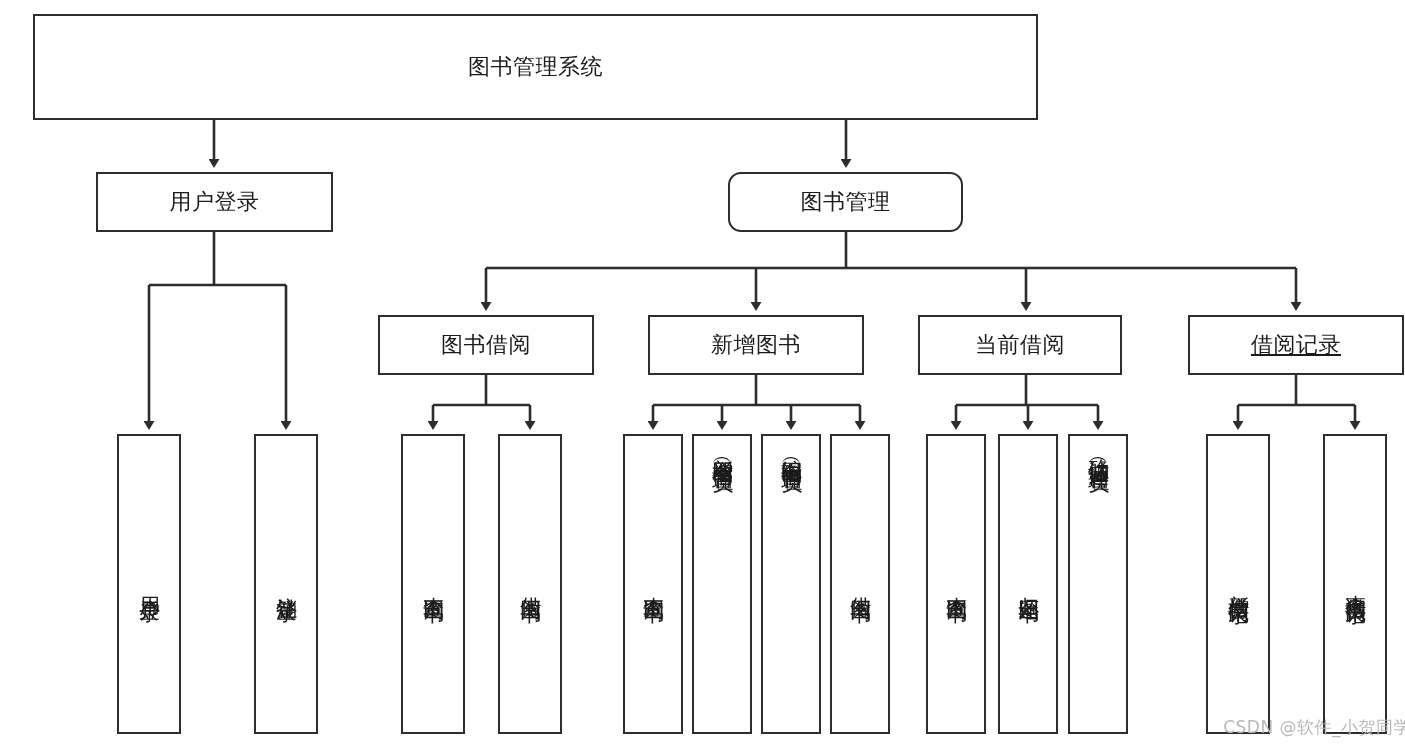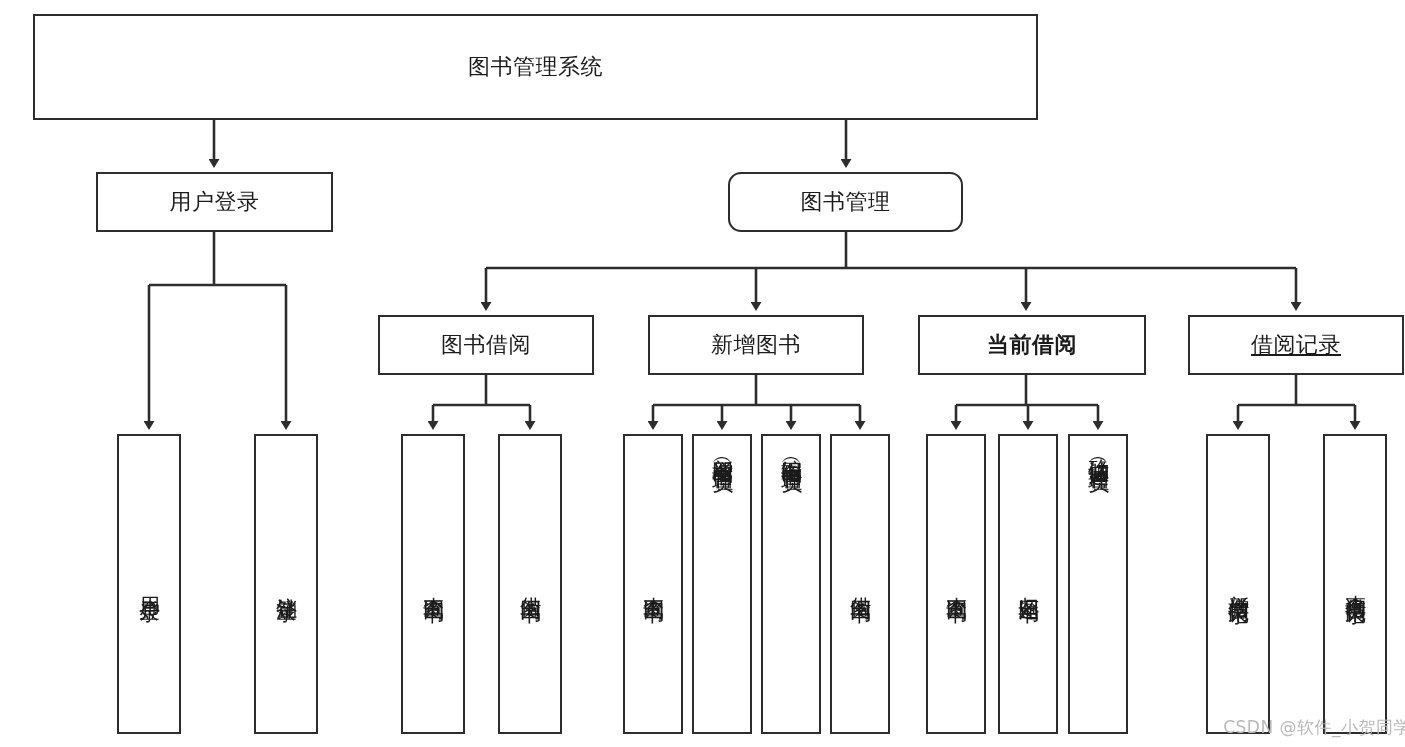--- a/index.html
+++ b/index.html
@@ -147,21 +147,21 @@
   <div class="node horiz" style="left:712px; top:172px; width:235px; height:60px;border-radius:13px;">
     <span class="label">图书管理</span>
   </div>
 
   <div class="node horiz" style="left:362px; top:315px; width:216px; height:60px;">
     <span class="label">图书借阅</span>
   </div>
   <div class="node horiz" style="left:632px; top:315px; width:216px; height:60px;">
     <span class="label">新增图书</span>
   </div>
-  <div class="node horiz" style="left:902px; top:315px; width:228px; height:60px;font-weight:bold;">
+  <div class="node horiz" style="left:902px; top:315px; width:204px; height:60px;">
     <span class="label">当前借阅</span>
   </div>
   <div class="node horiz" style="left:1172px; top:315px; width:216px; height:60px;text-decoration:underline;">
     <span class="label">借阅记录</span>
   </div>
 
   <div class="node vert center" style="left:101px; top:434px; width:64px; height:300px;">
     <span class="label">用户登录</span>
   </div>
   <div class="node vert center" style="left:238px; top:434px; width:64px; height:300px;">

